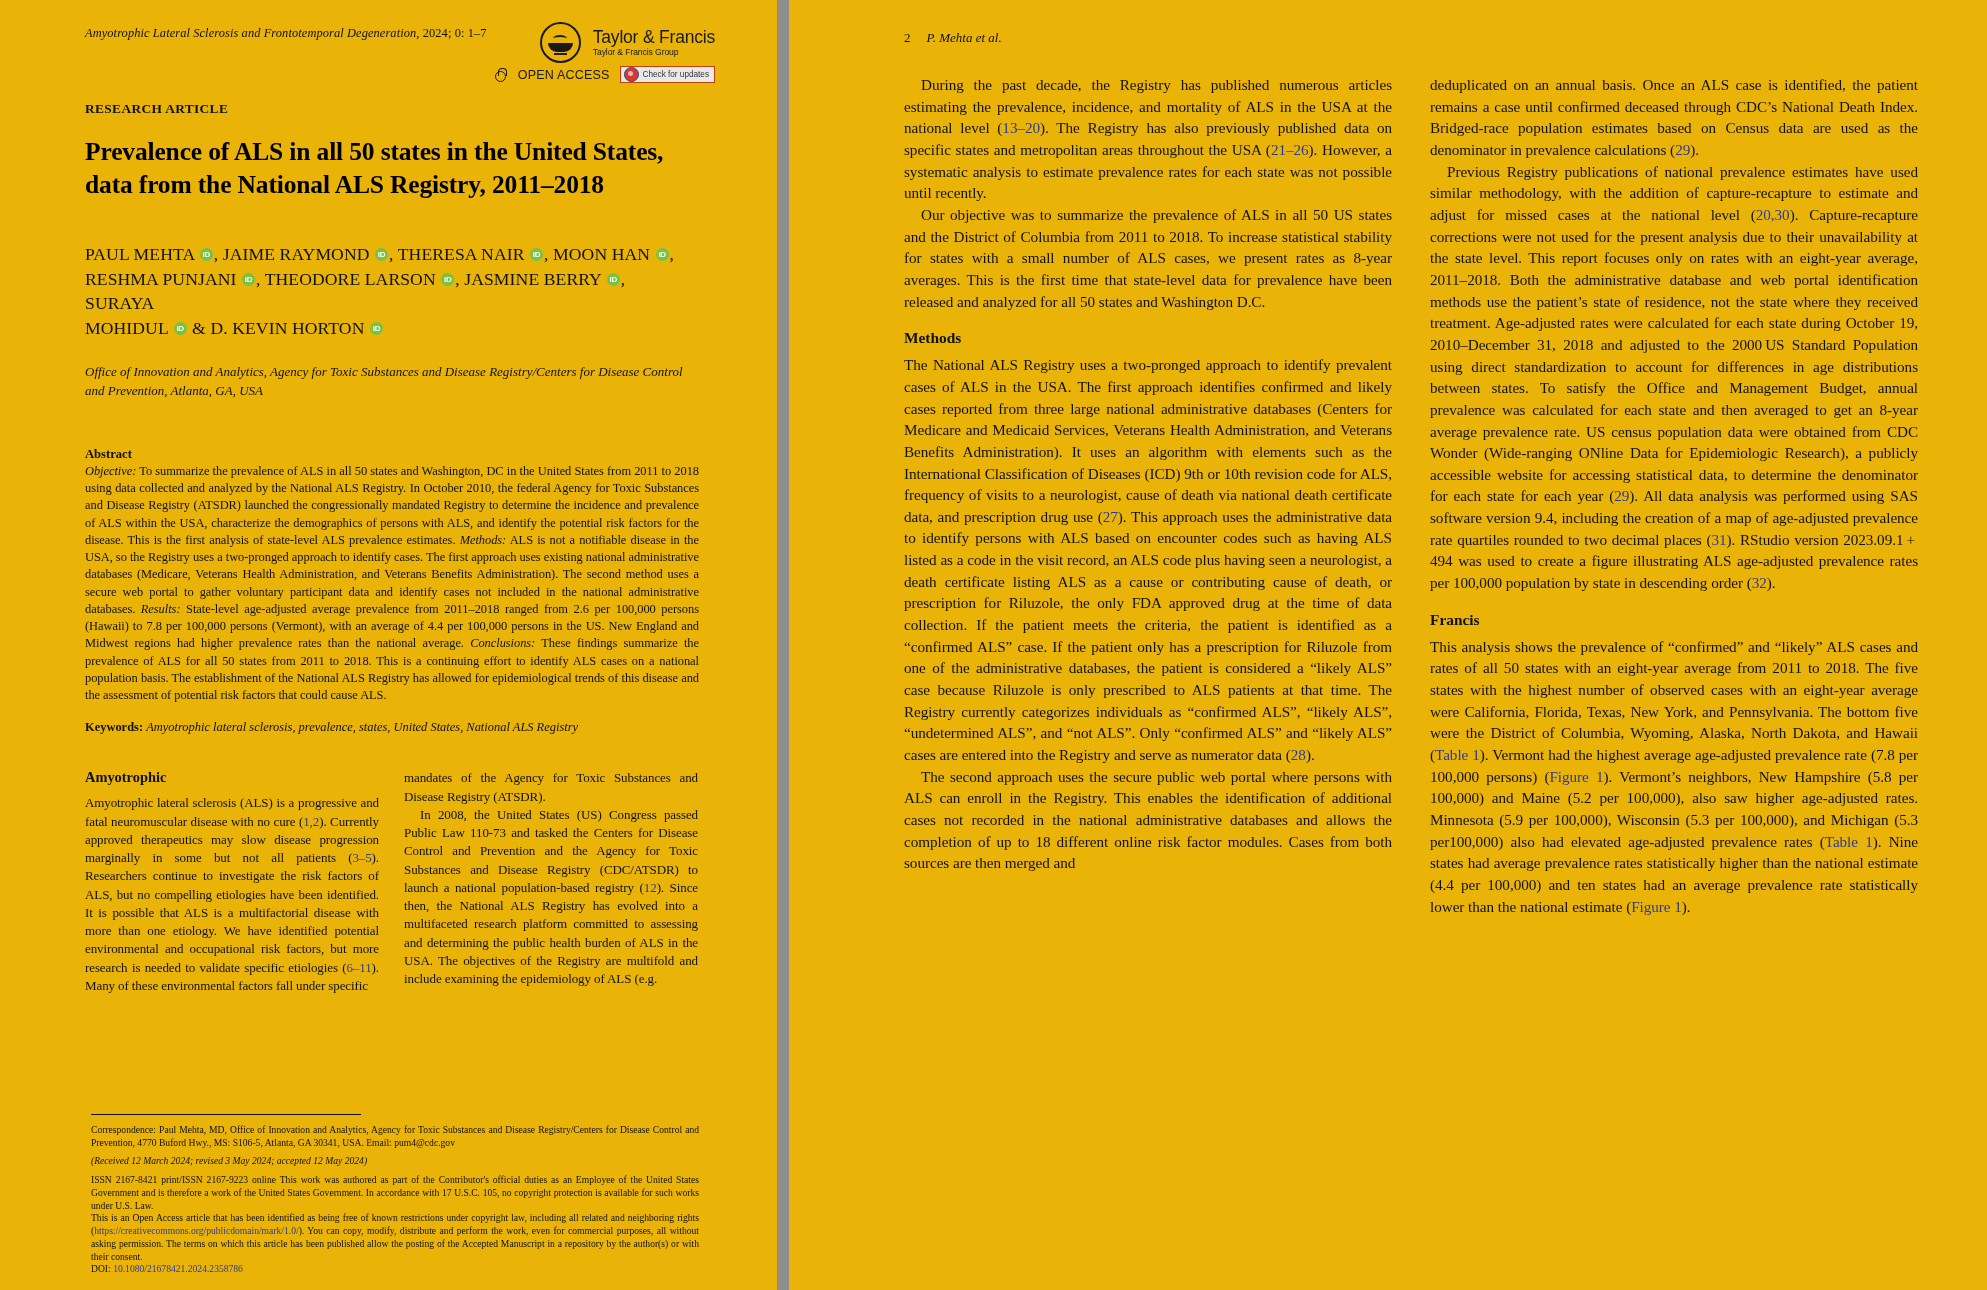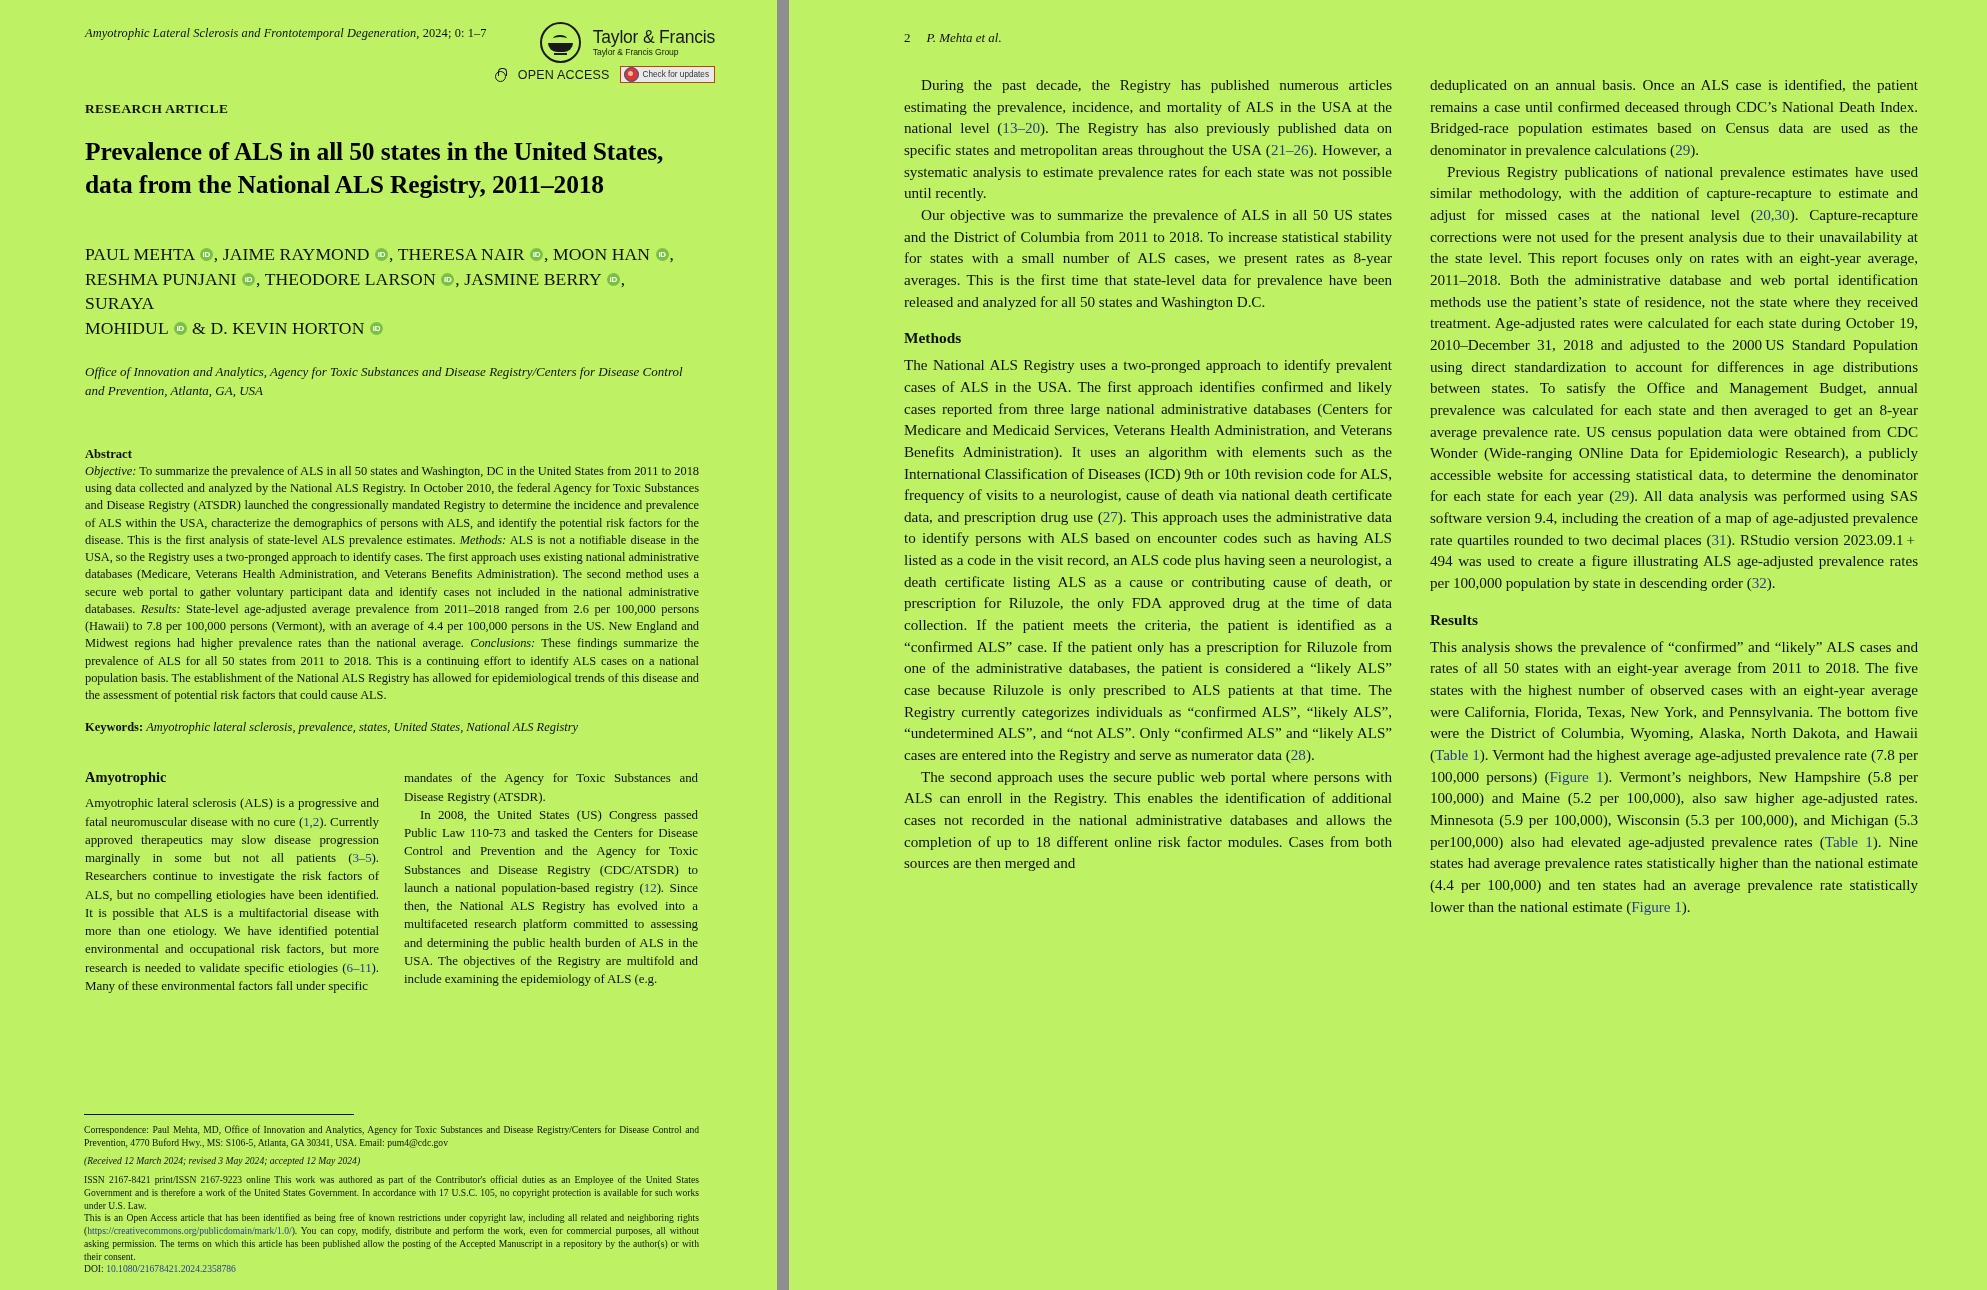--- a/index.html
+++ b/index.html
@@ -13,21 +13,21 @@
     font-family: "Liberation Serif", "DejaVu Serif", serif;
     overflow: hidden;
   }
   .viewer {
     display: flex;
     width: 1987px;
     height: 1290px;
     box-sizing: border-box;
   }
   .page {
-    background: #bef264;
+    background: #eab308;
     position: relative;
     box-sizing: border-box;
     overflow: hidden;
   }
   .page-left {
     width: 777px;
     height: 1290px;
     padding: 0;
   }
   .gutter {
@@ -290,21 +290,21 @@
     text-align: justify;
     color: #111;
     margin: 0;
     letter-spacing: -0.1px;
   }
   .body-p + .body-p { text-indent: 16px; }
   .cite { color: #2b3a8f; }
 
   .footnote-area {
     position: absolute;
-    left: 84px;
+    left: 91px;
     right: 78px;
     bottom: 14px;
   }
   .foot-rule {
     border-top: 1.6px solid #111;
     width: 270px;
     margin-bottom: 9px;
   }
   .foot-p {
     font-size: 9.6px;
@@ -447,21 +447,21 @@
 
           <div class="r-sec-head">Methods</div>
           <p class="r-body">The National ALS Registry uses a two-pronged approach to identify prevalent cases of ALS in the USA. The first approach identifies confirmed and likely cases reported from three large national administrative databases (Centers for Medicare and Medicaid Services, Veterans Health Administration, and Veterans Benefits Administration). It uses an algorithm with elements such as the International Classification of Diseases (ICD) 9th or 10th revision code for ALS, frequency of visits to a neurologist, cause of death via national death certificate data, and prescription drug use (<span class="cite">27</span>). This approach uses the administrative data to identify persons with ALS based on encounter codes such as having ALS listed as a code in the visit record, an ALS code plus having seen a neurologist, a death certificate listing ALS as a cause or contributing cause of death, or prescription for Riluzole, the only FDA approved drug at the time of data collection. If the patient meets the criteria, the patient is identified as a “confirmed ALS” case. If the patient only has a prescription for Riluzole from one of the administrative databases, the patient is considered a “likely ALS” case because Riluzole is only prescribed to ALS patients at that time. The Registry currently categorizes individuals as “confirmed ALS”, “likely ALS”, “undetermined ALS”, and “not ALS”. Only “confirmed ALS” and “likely ALS” cases are entered into the Registry and serve as numerator data (<span class="cite">28</span>).</p>
           <p class="r-body ind">The second approach uses the secure public web portal where persons with ALS can enroll in the Registry. This enables the identification of additional cases not recorded in the national administrative databases and allows the completion of up to 18 different online risk factor modules. Cases from both sources are then merged and</p>
         </div>
 
         <div class="col">
           <p class="r-body">deduplicated on an annual basis. Once an ALS case is identified, the patient remains a case until confirmed deceased through CDC’s National Death Index. Bridged-race population estimates based on Census data are used as the denominator in prevalence calculations (<span class="cite">29</span>).</p>
           <p class="r-body ind">Previous Registry publications of national prevalence estimates have used similar methodology, with the addition of capture-recapture to estimate and adjust for missed cases at the national level (<span class="cite">20,30</span>). Capture-recapture corrections were not used for the present analysis due to their unavailability at the state level. This report focuses only on rates with an eight-year average, 2011–2018. Both the administrative database and web portal identification methods use the patient’s state of residence, not the state where they received treatment. Age-adjusted rates were calculated for each state during October 19, 2010–December 31, 2018 and adjusted to the 2000 US Standard Population using direct standardization to account for differences in age distributions between states. To satisfy the Office and Management Budget, annual prevalence was calculated for each state and then averaged to get an 8-year average prevalence rate. US census population data were obtained from CDC Wonder (Wide-ranging ONline Data for Epidemiologic Research), a publicly accessible website for accessing statistical data, to determine the denominator for each state for each year (<span class="cite">29</span>). All data analysis was performed using SAS software version 9.4, including the creation of a map of age-adjusted prevalence rate quartiles rounded to two decimal places (<span class="cite">31</span>). RStudio version 2023.09.1 + 494 was used to create a figure illustrating ALS age-adjusted prevalence rates per 100,000 population by state in descending order (<span class="cite">32</span>).</p>
 
-          <div class="r-sec-head">Results</div>
+          <div class="r-sec-head">Francis</div>
           <p class="r-body">This analysis shows the prevalence of “confirmed” and “likely” ALS cases and rates of all 50 states with an eight-year average from 2011 to 2018. The five states with the highest number of observed cases with an eight-year average were California, Florida, Texas, New York, and Pennsylvania. The bottom five were the District of Columbia, Wyoming, Alaska, North Dakota, and Hawaii (<span class="cite">Table 1</span>). Vermont had the highest average age-adjusted prevalence rate (7.8 per 100,000 persons) (<span class="cite">Figure 1</span>). Vermont’s neighbors, New Hampshire (5.8 per 100,000) and Maine (5.2 per 100,000), also saw higher age-adjusted rates. Minnesota (5.9 per 100,000), Wisconsin (5.3 per 100,000), and Michigan (5.3 per100,000) also had elevated age-adjusted prevalence rates (<span class="cite">Table 1</span>). Nine states had average prevalence rates statistically higher than the national estimate (4.4 per 100,000) and ten states had an average prevalence rate statistically lower than the national estimate (<span class="cite">Figure 1</span>).</p>
         </div>
 
       </div>
     </div>
   </div>
 
 </div>
 
 </body></html>

